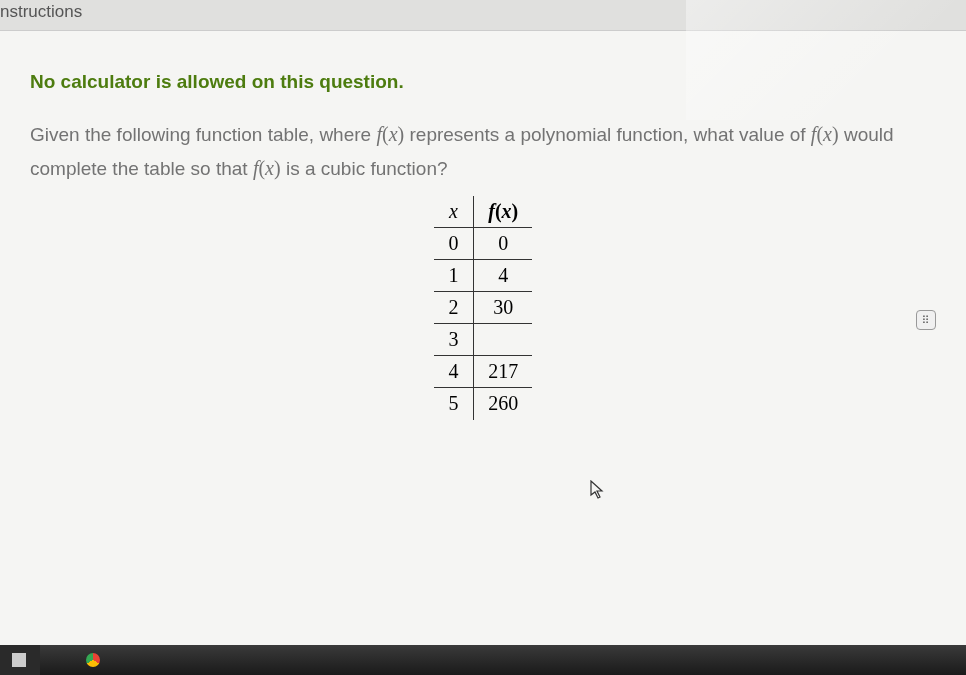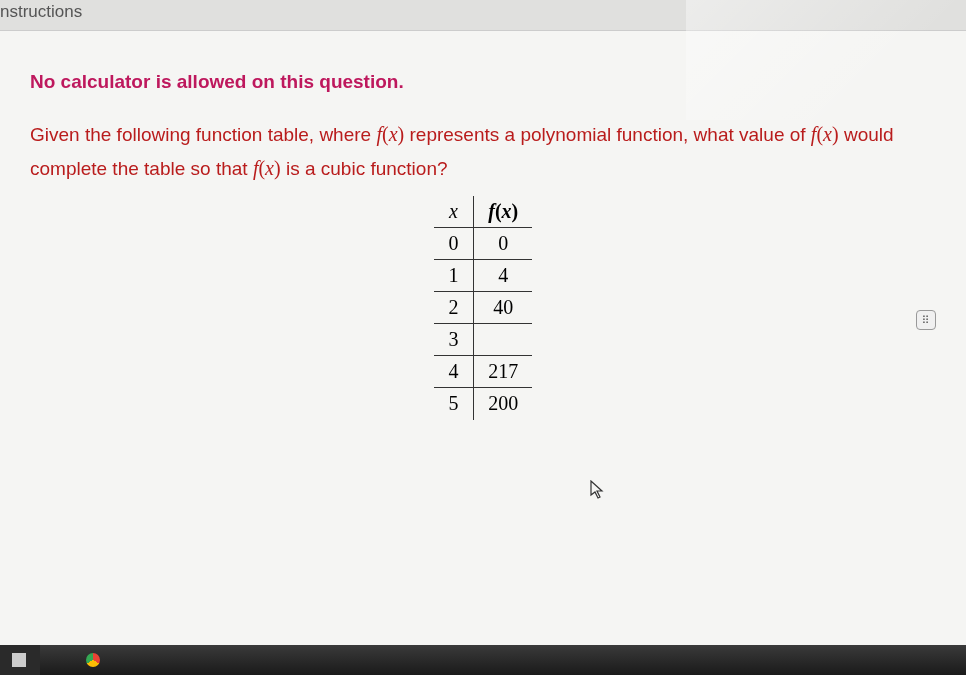--- a/index.html
+++ b/index.html
@@ -30,26 +30,26 @@
       color: #555;
       font-size: 17px;
       padding-left: 0;
     }
     .content-area {
       padding: 40px 30px 30px 30px;
     }
     .instruction-bold {
       font-weight: 700;
       font-size: 19px;
-      color: #be185d;
+      color: #4d7c0f;
       margin-bottom: 24px;
     }
     .question-text {
       font-size: 19px;
-      color: #b91c1c;
+      color: #737373;
       line-height: 1.7;
     }
     .math-fx {
       font-family: 'Times New Roman', serif;
       font-style: italic;
       font-size: 20px;
     }
     .math-fx .paren {
       font-style: normal;
     }
@@ -194,33 +194,33 @@
           <tr>
             <td>0</td>
             <td>0</td>
           </tr>
           <tr>
             <td>1</td>
             <td>4</td>
           </tr>
           <tr>
             <td>2</td>
-            <td>40</td>
+            <td>30</td>
           </tr>
           <tr>
             <td>3</td>
             <td></td>
           </tr>
           <tr>
             <td>4</td>
             <td>217</td>
           </tr>
           <tr>
             <td>5</td>
-            <td>200</td>
+            <td>260</td>
           </tr>
         </tbody>
       </table>
     </div>
   </div>
 
   <div class="cursor-icon">
     <svg width="16" height="20" viewBox="0 0 16 20">
       <path d="M1 1 L1 15 L5 12 L8 18 L10 17 L7 11 L12 11 Z" fill="none" stroke="#333" stroke-width="1.2"></path>
     </svg>

